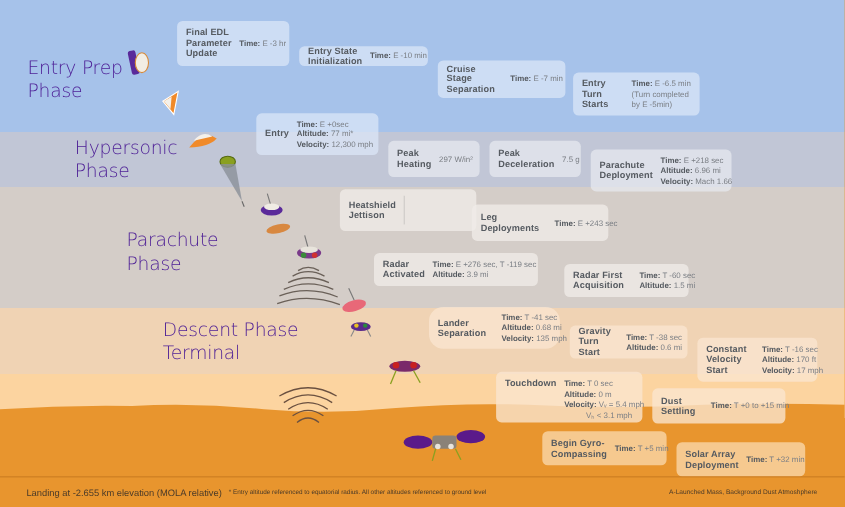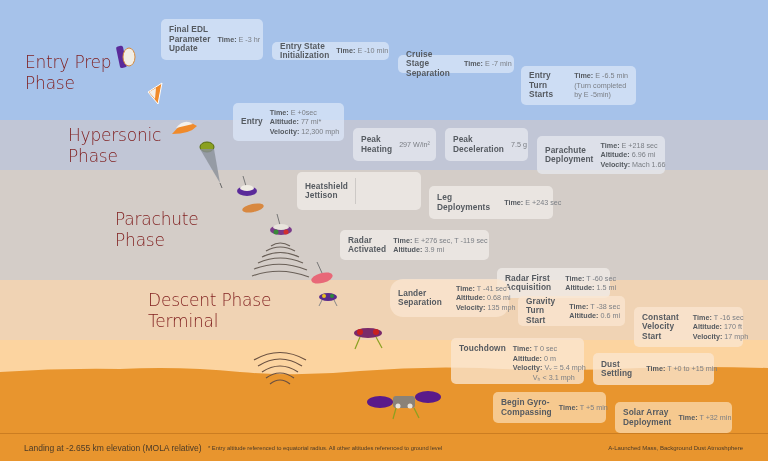--- a/index.html
+++ b/index.html
@@ -1,19 +1,19 @@
 <!DOCTYPE html>
 <html><head>
 <meta charset="utf-8">
 <style>
   * { box-sizing: border-box; margin: 0; padding: 0; }
   html, body { width: 768px; height: 461px; overflow: hidden; }
   body { font-family: "Liberation Sans", sans-serif; position: relative; background: #e8952e; }
   .band { position: absolute; left: 0; width: 768px; }
-  .phase-label { position: absolute; color: #7f1d1d; font-family: "DejaVu Sans", sans-serif; font-weight: 300; font-size: 17px; line-height: 21px; letter-spacing: -0.2px; }
+  .phase-label { position: absolute; color: #4c1d95; font-family: "DejaVu Sans", sans-serif; font-weight: 300; font-size: 17px; line-height: 21px; letter-spacing: -0.2px; }
   .card { position: absolute; border-radius: 5px; display: flex; align-items: center; padding: 4px 8px; gap: 7px; }
   .card.blue { background: rgba(220,232,248,0.72); }
   .card.gray { background: rgba(232,234,240,0.72); }
   .card.beige { background: rgba(240,236,232,0.78); }
   .card.peach { background: rgba(250,230,208,0.78); }
   .card.orange { background: rgba(248,210,160,0.85); }
   .card-title { font-weight: bold; font-size: 8.3px; line-height: 9.5px; color: #555a60; font-family: "Liberation Sans", sans-serif; white-space: pre-line; letter-spacing: 0.1px; }
   .card-sep { width: 1px; align-self: stretch; background: rgba(120,120,120,0.25); margin: 2px 0; }
   .card-body { font-size: 7.2px; line-height: 9.5px; color: #7a7e84; white-space: nowrap; }
   .card-body .k { font-weight: bold; color: #555a60; }
@@ -143,21 +143,21 @@
 </div>
 
 <div class="card blue" style="left:272px;top:42px;width:117px;height:18px;">
   <div class="card-title">Entry State
 Initialization</div>
   <div class="card-body">
     <div><span class="k">Time:</span> <span>E -10 min</span></div>
   </div>
 </div>
 
-<div class="card blue" style="left:398px;top:55px;width:116px;height:18px;">
+<div class="card blue" style="left:398px;top:55px;width:116px;height:34px;">
   <div class="card-title">Cruise Stage
 Separation</div>
   <div class="card-sep"></div>
   <div class="card-body">
     <div><span class="k">Time:</span> <span>E -7 min</span></div>
   </div>
 </div>
 
 <div class="card blue" style="left:521px;top:66px;width:115px;height:39px;">
   <div class="card-title">Entry Turn
@@ -197,21 +197,21 @@
 <div class="card gray" style="left:537px;top:136px;width:128px;height:38px;">
   <div class="card-title">Parachute
 Deployment</div>
   <div class="card-body">
     <div><span class="k">Time:</span> <span>E +218 sec</span></div>
     <div><span class="k">Altitude:</span> <span>6.96 mi</span></div>
     <div><span class="k">Velocity:</span> <span>Mach 1.66</span></div>
   </div>
 </div>
 
-<div class="card beige" style="left:297px;top:172px;width:124px;height:38px;">
+<div class="card beige" style="left:309px;top:172px;width:124px;height:38px;">
   <div class="card-title">Heatshield
 Jettison</div>
   <div class="card-sep"></div>
 </div>
 
 <div class="card beige" style="left:429px;top:186px;width:124px;height:33px;">
   <div class="card-title">Leg
 Deployments</div>
   <div class="card-sep"></div>
   <div class="card-body">
@@ -221,21 +221,21 @@
 
 <div class="card beige" style="left:340px;top:230px;width:149px;height:30px;">
   <div class="card-title">Radar
 Activated</div>
   <div class="card-body">
     <div><span class="k">Time:</span> <span>E +276 sec, T -119 sec</span></div>
     <div><span class="k">Altitude:</span> <span>3.9 mi</span></div>
   </div>
 </div>
 
-<div class="card beige" style="left:497px;top:240px;width:113px;height:30px;margin-top:28px;">
+<div class="card beige" style="left:513px;top:240px;width:113px;height:30px;">
   <div class="card-title">Radar First
 Acquisition</div>
   <div class="card-sep"></div>
   <div class="card-body">
     <div><span class="k">Time:</span> <span>T -60 sec</span></div>
     <div><span class="k">Altitude:</span> <span>1.5 mi</span></div>
   </div>
 </div>
 
 <div class="card peach" style="left:390px;top:279px;width:119px;height:38px;border-radius:13px;">

